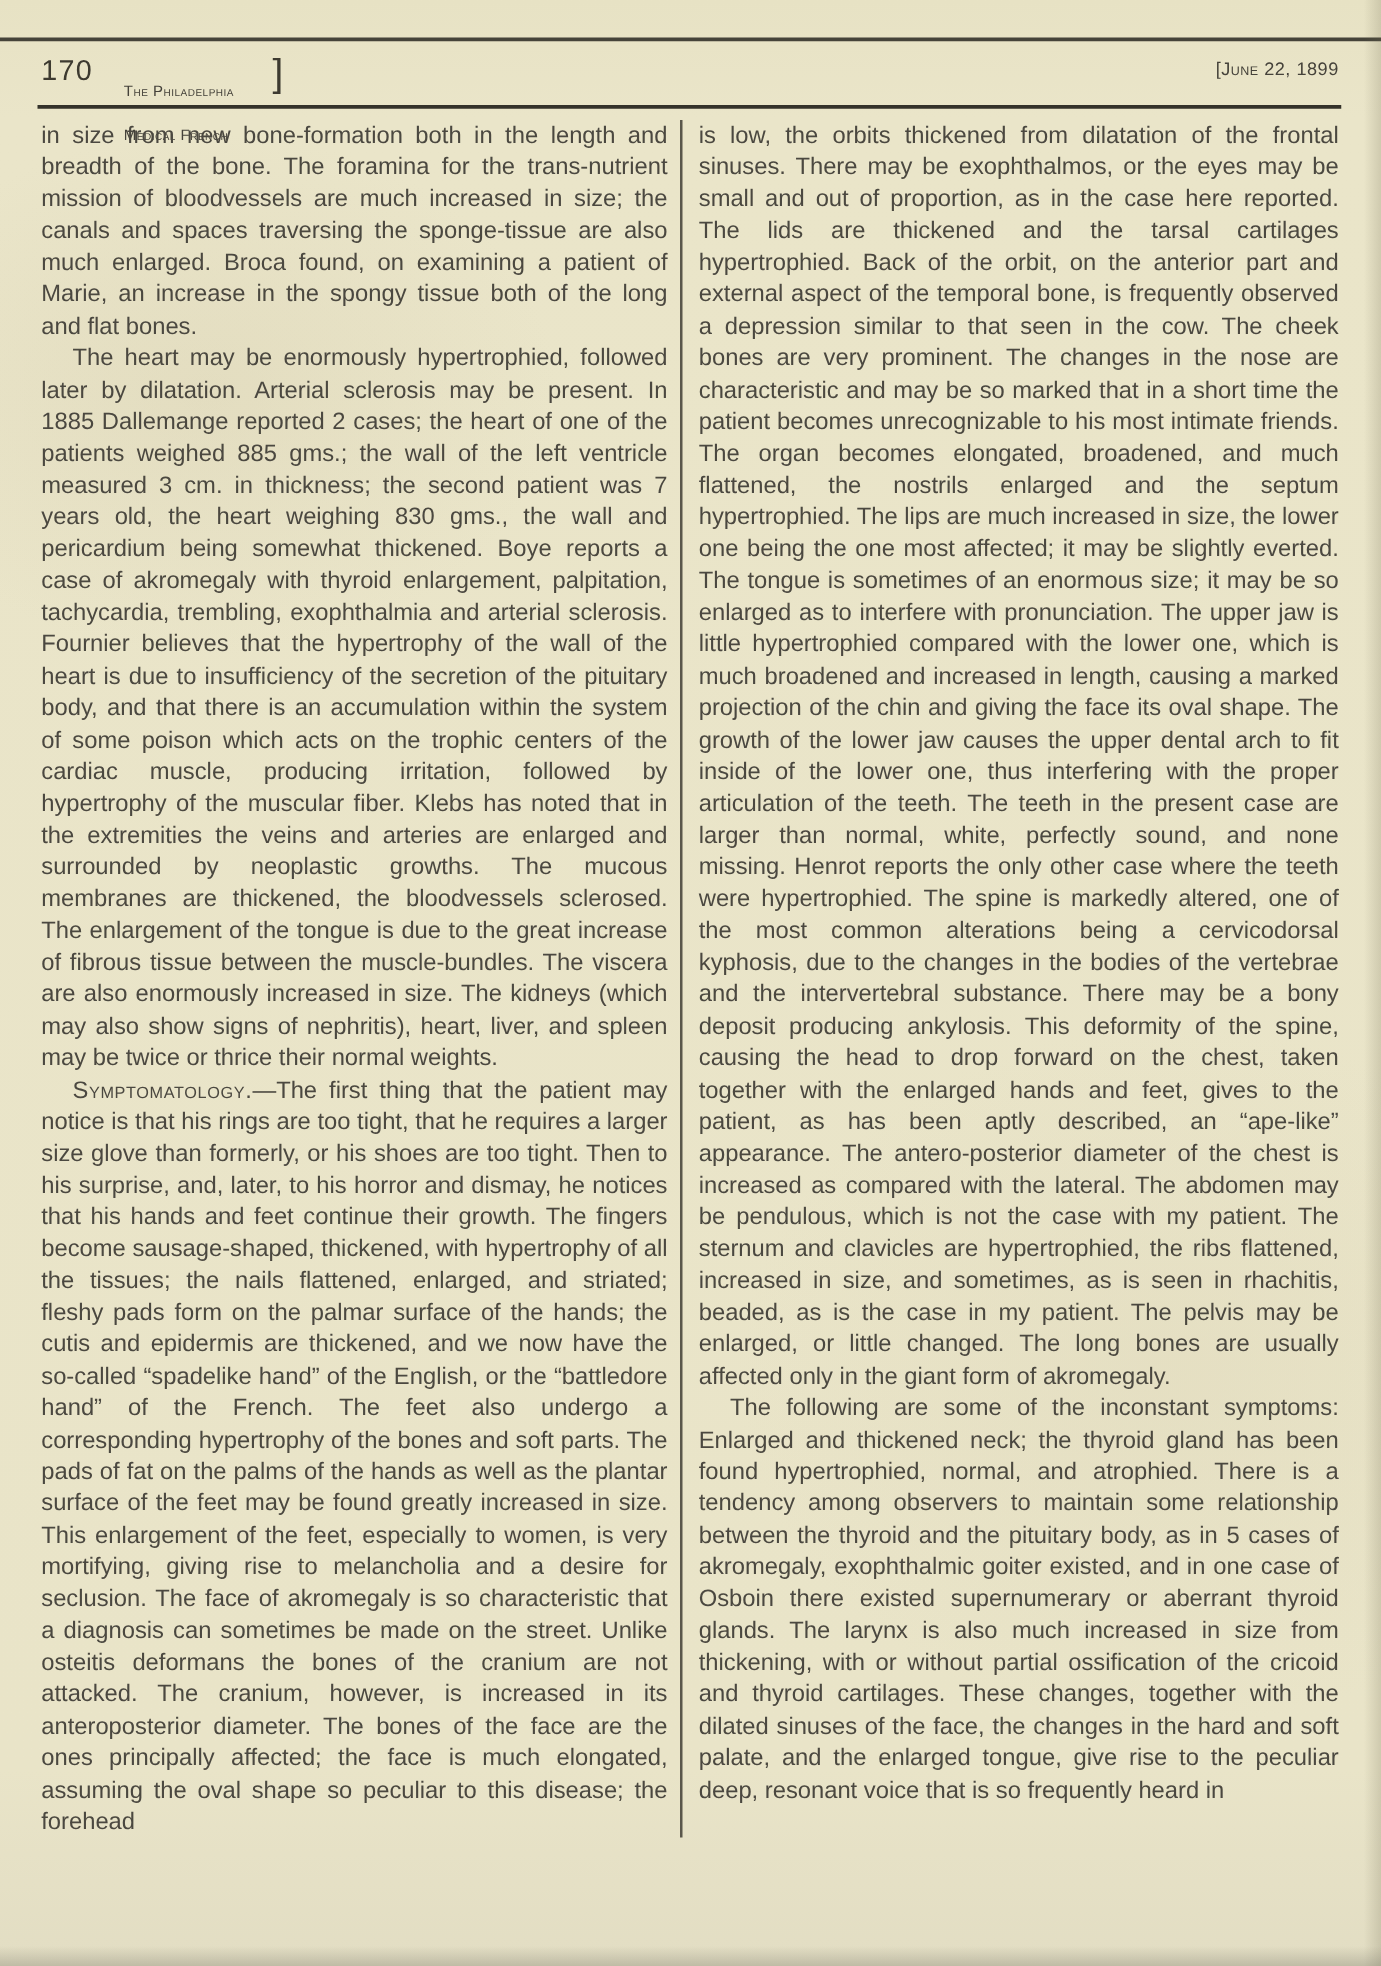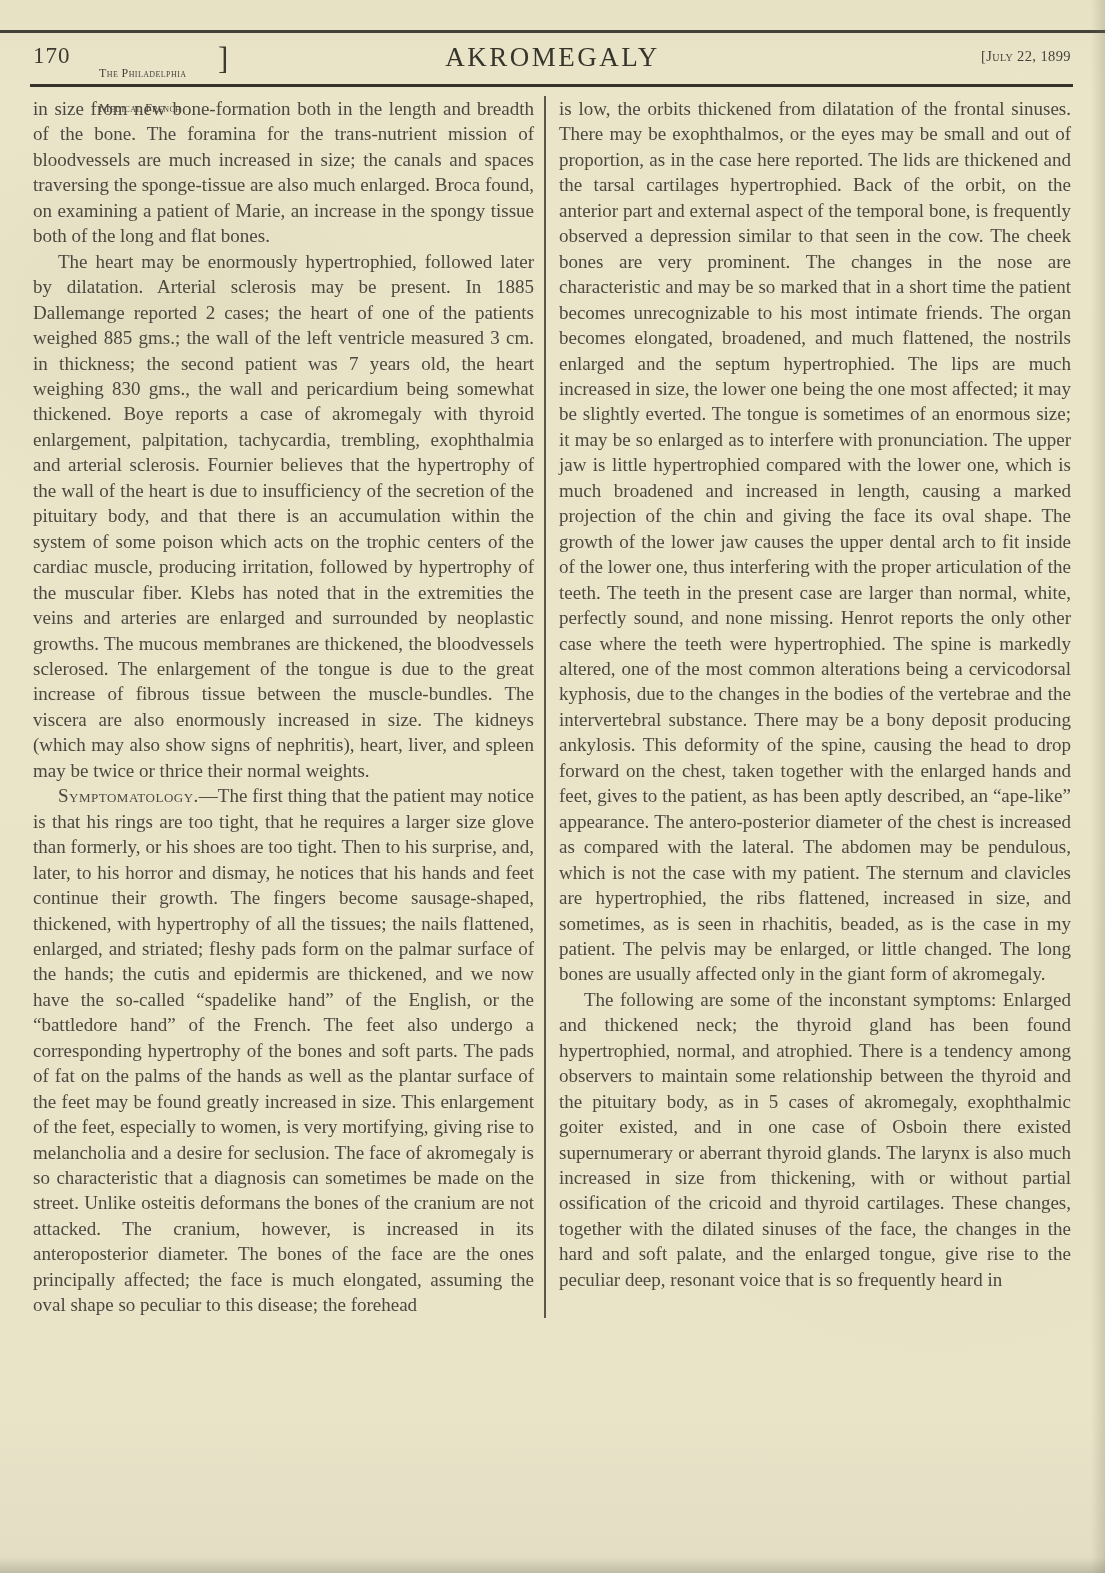--- a/index.html
+++ b/index.html
@@ -10,21 +10,21 @@
   .page {
     position: relative;
     width: 1105px;
     height: 1573px;
     overflow: hidden;
     background: #e9e4c8;
     background-image:
       radial-gradient(ellipse 400px 300px at 15% 20%, rgba(214,206,175,0.35), transparent 70%),
       radial-gradient(ellipse 500px 400px at 85% 70%, rgba(222,215,185,0.4), transparent 70%),
       linear-gradient(180deg, #e7e2c4 0%, #eae5c9 6%, #e9e4c8 90%, #e2ddc3 100%);
-    font-family: Liberation Serif, serif;
+    font-family: Liberation Sans, sans-serif;
     color: #49463c;
   }
   .right-edge-shadow {
     position: absolute;
     top: 0; right: 0; bottom: 0;
     width: 14px;
     background: linear-gradient(90deg, transparent, rgba(110,105,80,0.22));
   }
   .bottom-shadow {
     position: absolute;
@@ -123,22 +123,21 @@
 <div class="page">
   <div class="top-edge-line"></div>
 
   <header class="header">
     <span class="page-num">170</span>
     <span class="journal-name">
       <span class="jl">The Philadelphia</span>
       <span class="jl">Medical French</span>
     </span>
     <span class="journal-bracket">]</span>
-    <div class="article-title">AKROMEGALY</div>
-    <span class="issue-date">[July 22, 1899</span>
+    <span class="issue-date">[June 22, 1899</span>
   </header>
 
   <div class="header-rule"></div>
 
   <main class="columns">
     <section class="column left">
         <p>in size from new bone-formation both in the length and breadth of the bone. The foramina for the trans-nutrient mission of bloodvessels are much increased in size; the canals and spaces traversing the sponge-tissue are also much enlarged. Broca found, on examining a patient of Marie, an increase in the spongy tissue both of the long and flat bones.</p>
         <p class="indent">The heart may be enormously hypertrophied, followed later by dilatation. Arterial sclerosis may be present. In 1885 Dallemange reported 2 cases; the heart of one of the patients weighed 885 gms.; the wall of the left ventricle measured 3 cm. in thickness; the second patient was 7 years old, the heart weighing 830 gms., the wall and pericardium being somewhat thickened. Boye reports a case of akromegaly with thyroid enlargement, palpitation, tachycardia, trembling, exophthalmia and arterial sclerosis. Fournier believes that the hypertrophy of the wall of the heart is due to insufficiency of the secretion of the pituitary body, and that there is an accumulation within the system of some poison which acts on the trophic centers of the cardiac muscle, producing irritation, followed by hypertrophy of the muscular fiber. Klebs has noted that in the extremities the veins and arteries are enlarged and surrounded by neoplastic growths. The mucous membranes are thickened, the bloodvessels sclerosed. The enlargement of the tongue is due to the great increase of fibrous tissue between the muscle-bundles. The viscera are also enormously increased in size. The kidneys (which may also show signs of nephritis), heart, liver, and spleen may be twice or thrice their normal weights.</p>
         <p class="indent"><span class="smallcaps">Symptomatology.</span>—The first thing that the patient may notice is that his rings are too tight, that he requires a larger size glove than formerly, or his shoes are too tight. Then to his surprise, and, later, to his horror and dismay, he notices that his hands and feet continue their growth. The fingers become sausage-shaped, thickened, with hypertrophy of all the tissues; the nails flattened, enlarged, and striated; fleshy pads form on the palmar surface of the hands; the cutis and epidermis are thickened, and we now have the so-called “spadelike hand” of the English, or the “battledore hand” of the French. The feet also undergo a corresponding hypertrophy of the bones and soft parts. The pads of fat on the palms of the hands as well as the plantar surface of the feet may be found greatly increased in size. This enlargement of the feet, especially to women, is very mortifying, giving rise to melancholia and a desire for seclusion. The face of akromegaly is so characteristic that a diagnosis can sometimes be made on the street. Unlike osteitis deformans the bones of the cranium are not attacked. The cranium, however, is increased in its anteroposterior diameter. The bones of the face are the ones principally affected; the face is much elongated, assuming the oval shape so peculiar to this disease; the forehead</p>
       </section>

